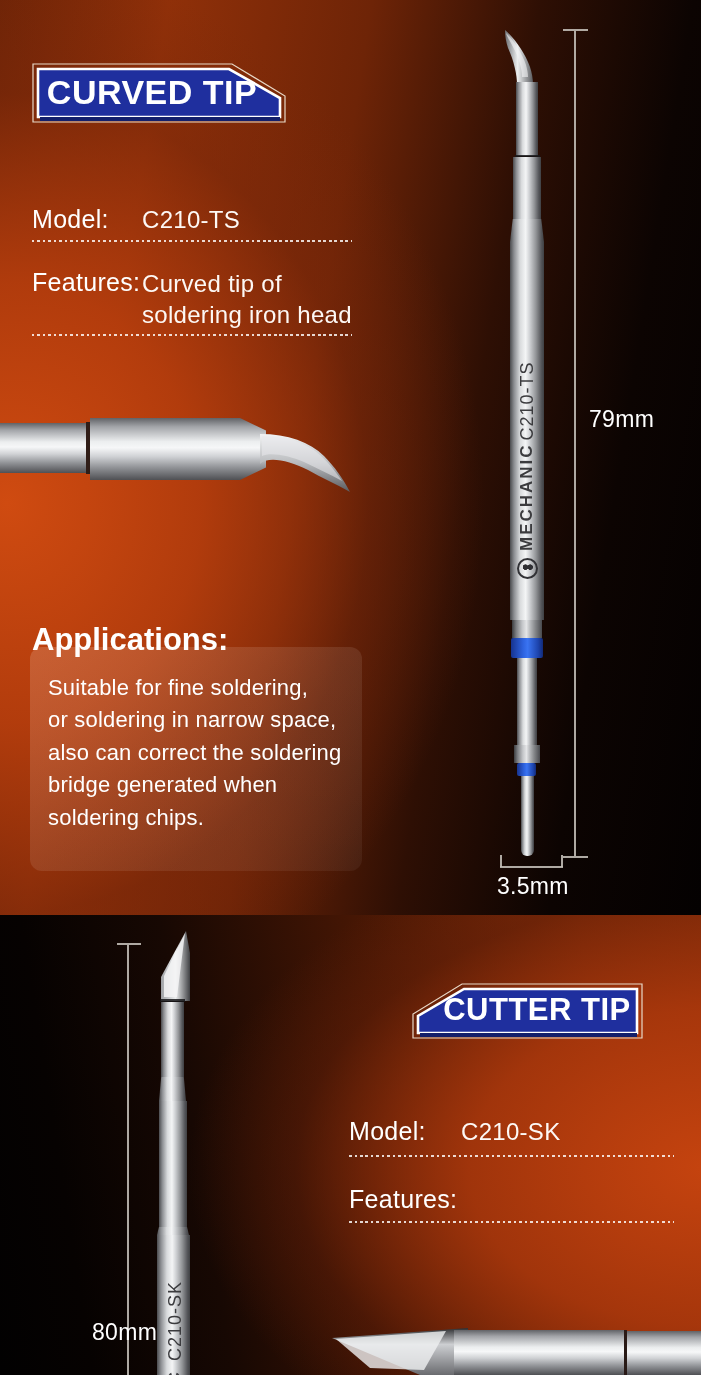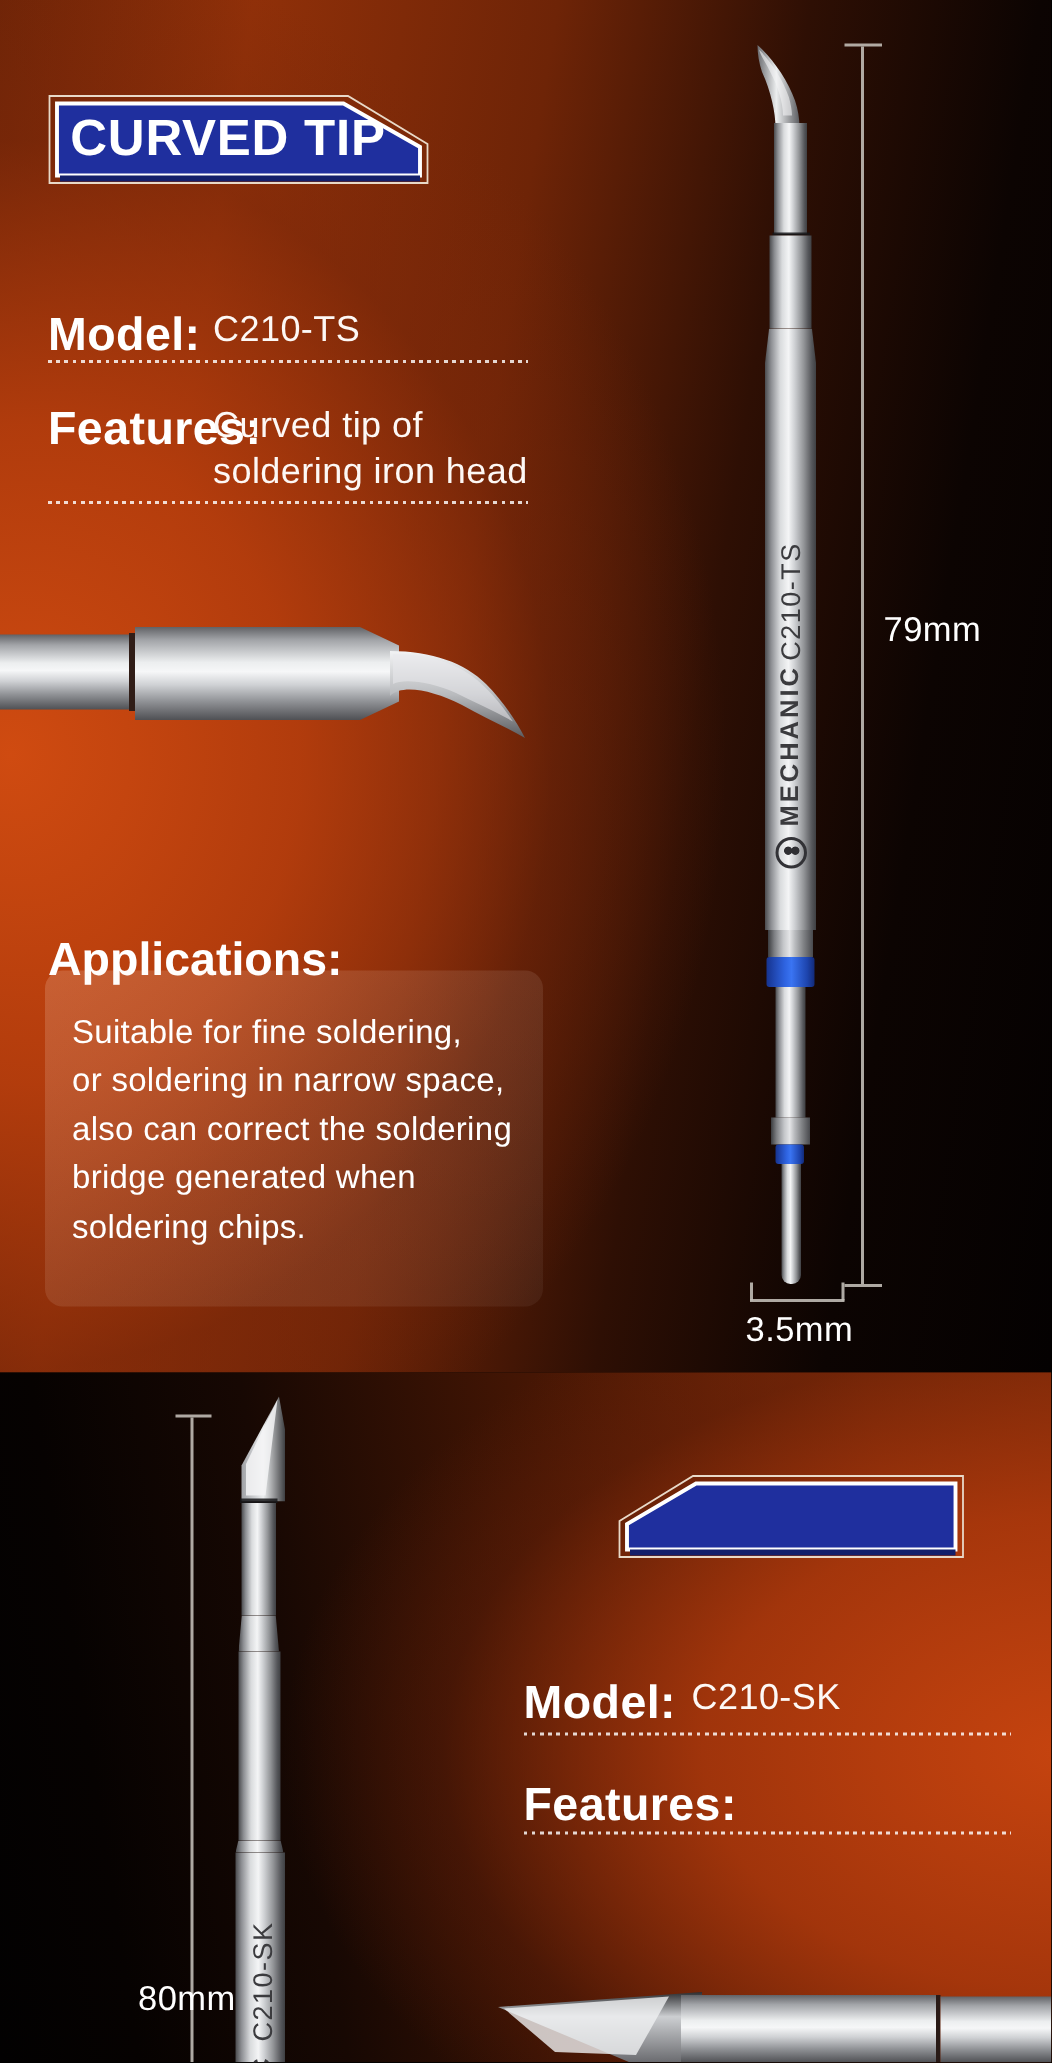--- a/index.html
+++ b/index.html
@@ -16,21 +16,21 @@
   }
   .section-cutter {
     top:915px; height:460px;
     background:
       radial-gradient(ellipse 95% 95% at 101% 55%, rgba(199,68,15,.97) 0%, rgba(172,56,12,.85) 36%, rgba(104,32,8,.4) 62%, rgba(0,0,0,0) 78%),
       linear-gradient(261deg, #8c2f09 0%, #7c2908 16%, #451604 45%, #170803 70%, #060201 88%, #020101 100%);
   }
 
   .abs { position:absolute; }
   .txt { color:#fff;margin-top:41px; }
-  .lbl { color:#fff; font-weight:700; font-size:31px; letter-spacing:.3px; }
+  .lbl { color:#fff; font-weight:400; font-size:25px; letter-spacing:.3px; }
   .val { color:#fdf8f5; font-weight:400; font-size:24px; letter-spacing:.3px; }
   .pre { white-space:pre-line; }
   .dotted { height:2px;
     background-image:repeating-linear-gradient(90deg, rgba(255,255,255,.82) 0 2.5px, transparent 2.5px 5.5px); }
 
   .badge-text { position:absolute; top:0; bottom:4px; display:flex; align-items:center; justify-content:center;
     color:#fff; font-weight:700; letter-spacing:.5px; }
 
   
   .metal-v { background:linear-gradient(to right,#4a4b4e 0%,#8c8e92 12%,#d9dbdd 30%,#f4f5f6 46%,#cfd1d4 58%,#939598 76%,#55565a 92%,#3f4043 100%); }
@@ -143,20 +143,21 @@
   </div>
 
   <div class="section section-cutter">
 
     <div class="abs" style="left:412px;top:68px;width:232px;height:58px;">
       <svg width="232" height="58" viewBox="0 0 232 58">
         <polygon points="50,1 230,1 230,55 1,55 1,31" fill="none" stroke="#e8d9c8" stroke-width="1.2"></polygon>
         <polygon points="52,6 225,6 225,50 6,50 6,33" fill="#1f2f9e" stroke="#ffffff" stroke-width="2.6"></polygon>
         <polygon points="8,50 225,50 225,54 8,54" fill="#131f6b"></polygon>
       </svg>
+      <div class="badge-text" style="left:22px;right:4px;font-size:31px;">CUTTER TIP</div>
     </div>
 
     <div class="abs lbl" style="left:349px;top:202px;">Model:</div>
     <div class="abs val" style="left:461px;top:203px;">C210-SK</div>
     <div class="abs dotted" style="left:349px;top:240px;width:325px;"></div>
 
     <div class="abs lbl" style="left:349px;top:270px;">Features:</div>
     <div class="abs dotted" style="left:349px;top:306px;width:325px;"></div>
 
     <svg class="abs" style="left:156px;top:14px;" width="38" height="72" viewBox="0 0 38 72">

